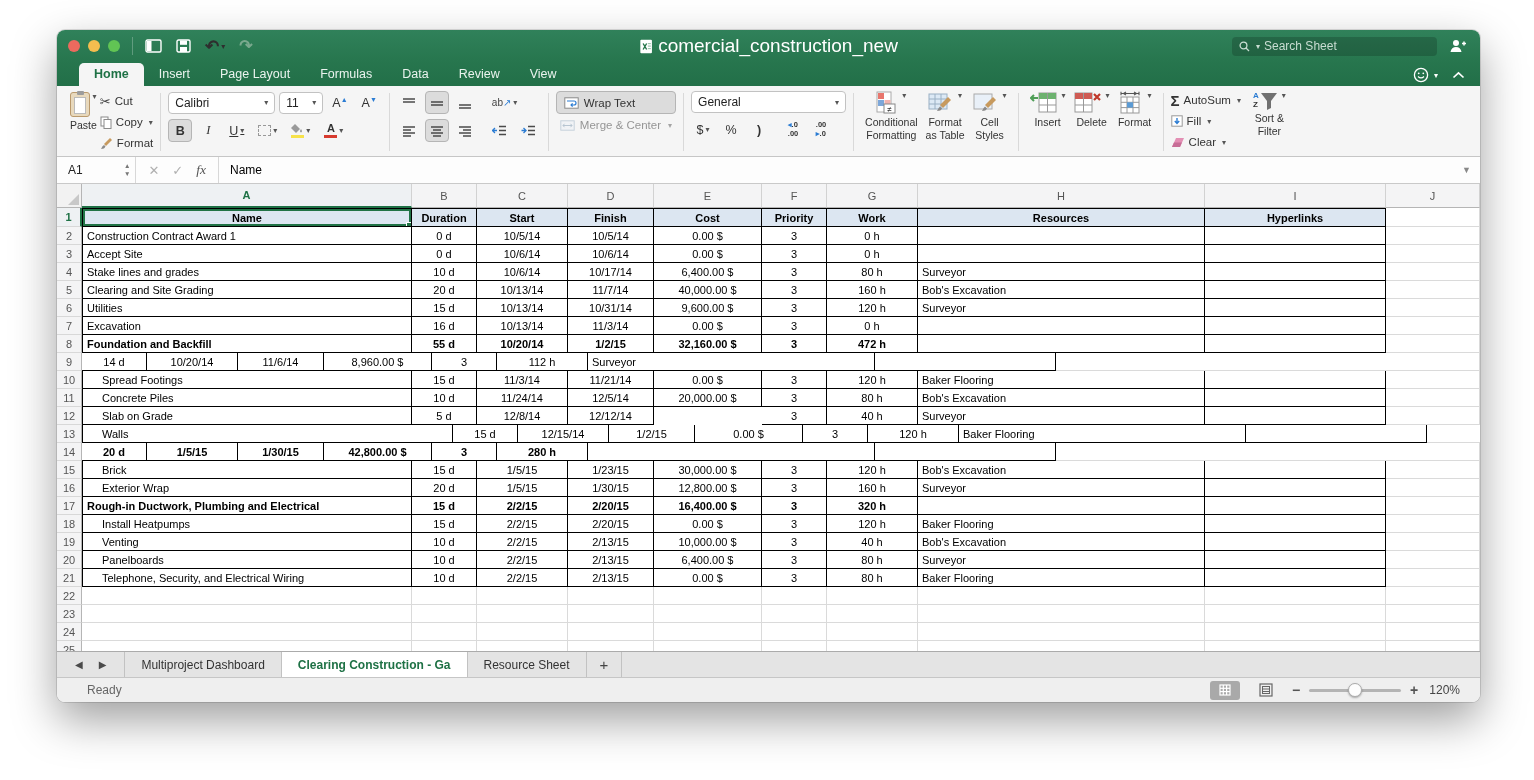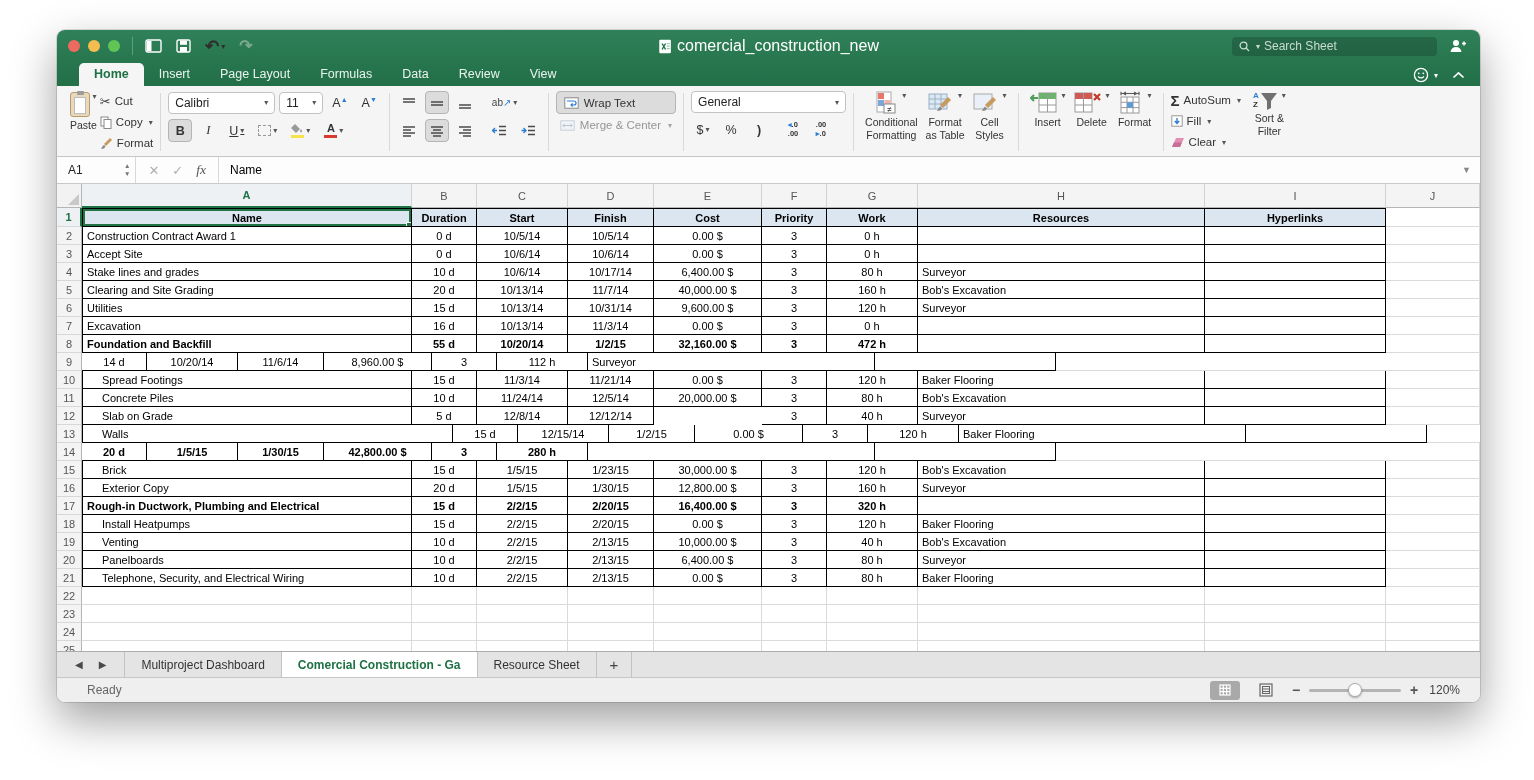--- a/index.html
+++ b/index.html
@@ -15,21 +15,21 @@
   .traffic { display:flex; gap:8px; padding:0 12px 0 11px; }
   .light { width:12px; height:12px; border-radius:50%; }
   .l-red{ background:#ec6a5e; } .l-yellow{ background:#f5bd4f; } .l-green{ background:#61c454; }
   .tb-sep { width:1px; height:18px; background:rgba(255,255,255,.25); margin-right:12px; }
   .tbicons { display:flex; align-items:center; gap:14px; }
   .tbico { display:flex; align-items:center; gap:2px; cursor:default; }
   .undo-glyph { color:#2e2e2e; font-size:17px; line-height:1; font-weight:700;}
   .redo-glyph { color:#7aa98e; font-size:16px; line-height:1; font-weight:700;}
   .tinycaret { font-size:8px; color:#2e2e2e; }
   .wtitle { position:absolute; left:50%; transform:translateX(-50%); display:flex; align-items:center; gap:6px;
-            color:#fff; font-size:16px; }
+            color:#fff; font-size:19px; }
   .tb-right { margin-left:auto; display:flex; align-items:center; gap:12px; padding-right:13px; }
   .searchbox { width:205px; height:19px; background:rgba(0,0,0,.18); border-radius:4px; display:flex;
                align-items:center; gap:4px; padding:0 7px; }
   .searchbox .ph { color:#c9ddd2; font-size:12px; }
   .tabrow { height:24px; display:flex; align-items:flex-end; }
   .rtabs { display:flex; align-items:flex-end; padding-left:22px; height:24px; }
   .rtab { color:#eaf3ee; font-size:12.5px; padding:0 15px; height:23px; line-height:23px;
           border-radius:5px 5px 0 0; cursor:default; }
   .rtab.active { background:#f5f5f5; color:#1e7145; font-weight:700; }
   .tabrow-right { margin-left:auto; display:flex; align-items:center; gap:14px; padding:0 15px 3px 0; }
@@ -807,21 +807,21 @@
             <div class="cell c-center" style="width: 86px;">1/23/15</div>
             <div class="cell c-center" style="width: 108px;">30,000.00 $</div>
             <div class="cell c-center" style="width: 65px;">3</div>
             <div class="cell c-center" style="width: 91px;">120 h</div>
             <div class="cell c-left" style="width: 287px;">Bob's Excavation</div>
             <div class="cell c-center" style="width: 181px;"></div>
             <div class="cell g" style="width: 92px; flex: 1 0 92px;"></div>
           </div>
           <div class="grow" style="height: 18px;">
             <div class="rhead">16</div>
-            <div class="cell first c-indent" style="width: 330px;">Exterior Copy</div>
+            <div class="cell first c-indent" style="width: 330px;">Exterior Wrap</div>
             <div class="cell c-center" style="width: 65px;">20 d</div>
             <div class="cell c-center" style="width: 91px;">1/5/15</div>
             <div class="cell c-center" style="width: 86px;">1/30/15</div>
             <div class="cell c-center" style="width: 108px;">12,800.00 $</div>
             <div class="cell c-center" style="width: 65px;">3</div>
             <div class="cell c-center" style="width: 91px;">160 h</div>
             <div class="cell c-left" style="width: 287px;">Surveyor</div>
             <div class="cell c-center" style="width: 181px;"></div>
             <div class="cell g" style="width: 92px; flex: 1 0 92px;"></div>
           </div>
@@ -945,21 +945,21 @@
         </div>
   </div>
 
   <div class="sheetbar">
     <div class="navarrows">
       <span>◀</span>
       <span>▶</span>
     </div>
     <div class="stabs">
           <div class="stab">Multiproject Dashboard</div>
-          <div class="stab active">Comercial Construction - Ga</div>
+          <div class="stab active">Clearing Construction - Ga</div>
           <div class="stab">Resource Sheet</div>
         </div>
     <div class="addtab">+</div>
   </div>
 
   <div class="statusbar">
     <span class="statusleft">Ready</span>
     <span class="statusright">
       <span class="viewbtn active">
         <svg width="12" height="12" viewBox="0 0 12 12">

